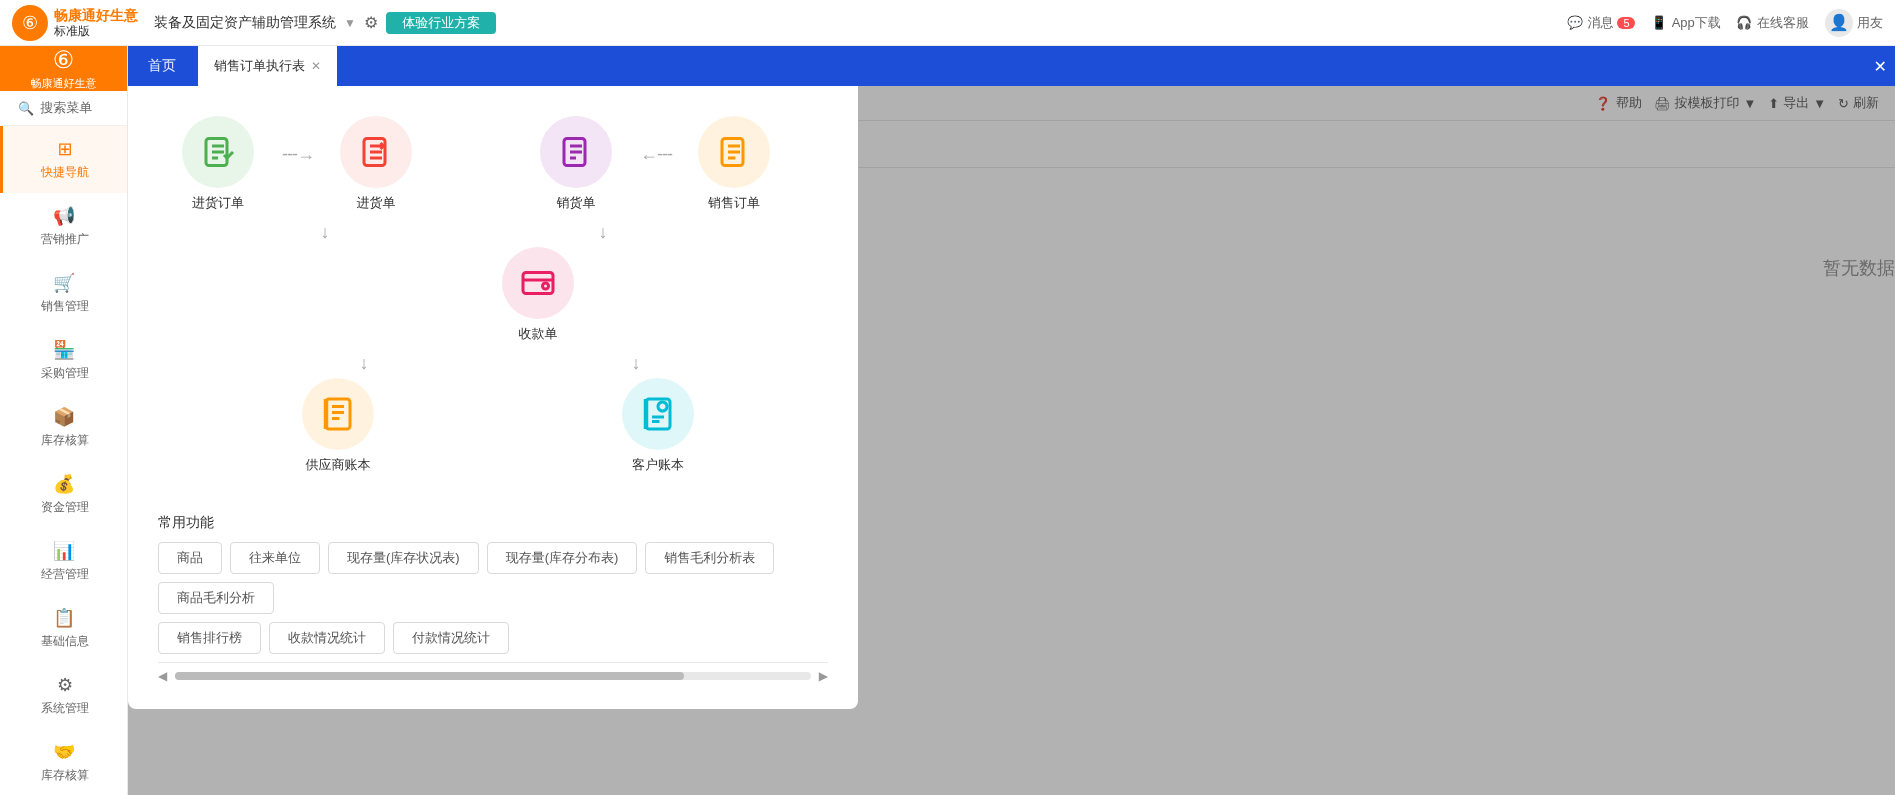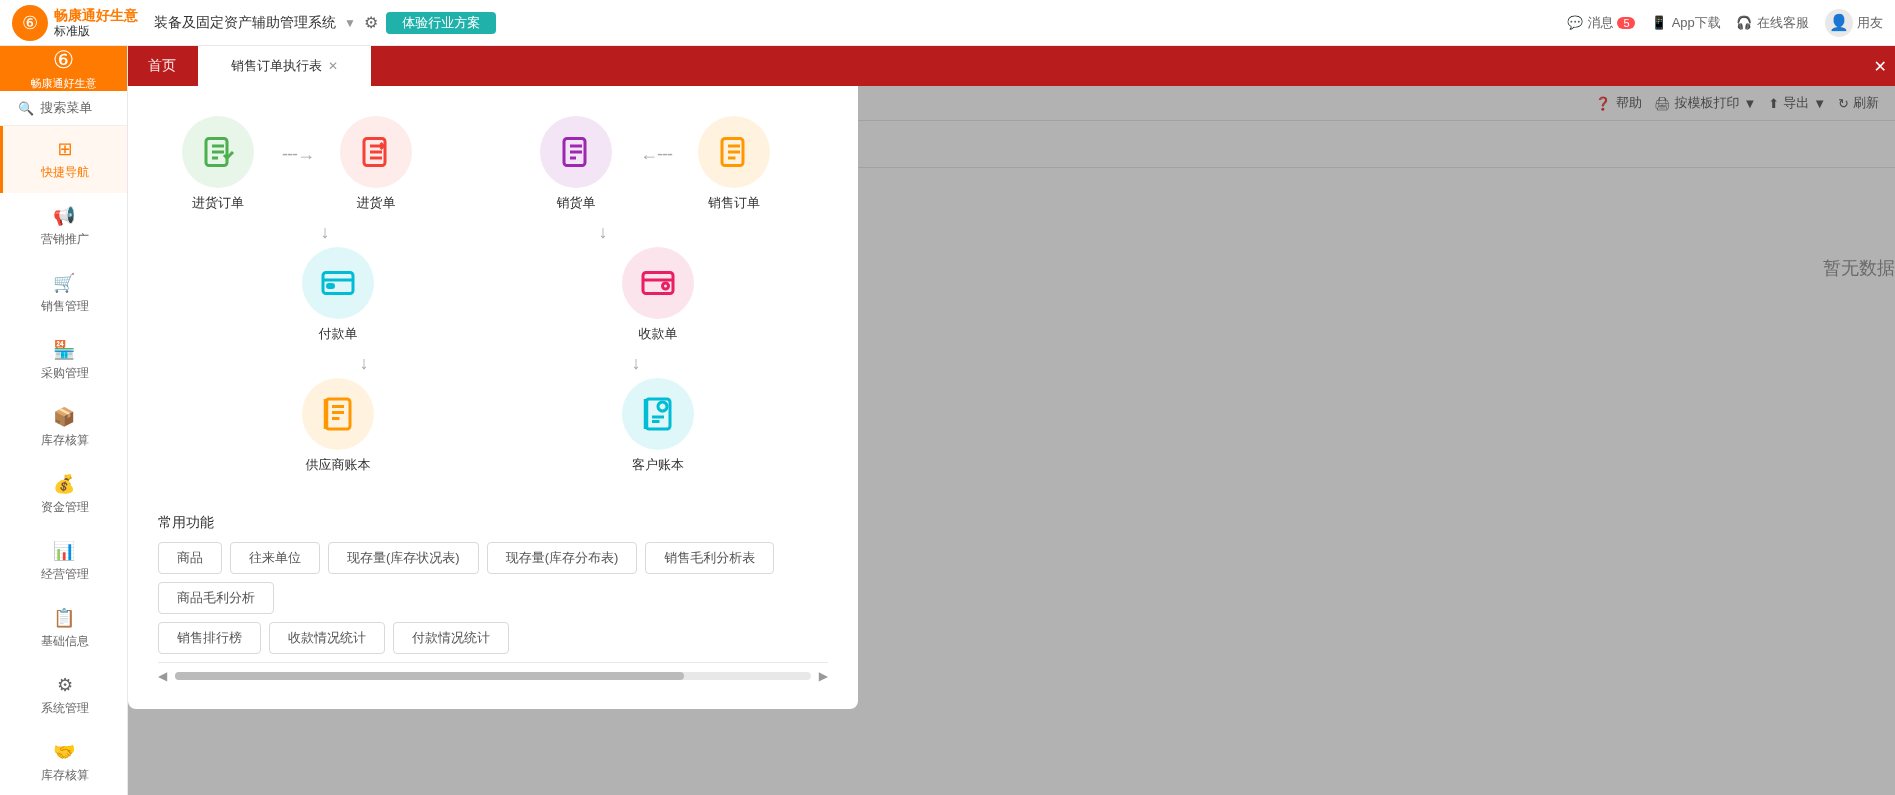--- a/index.html
+++ b/index.html
@@ -3,21 +3,21 @@
   <meta charset="utf-8">
   <style>
     * { box-sizing: border-box; margin: 0; padding: 0; }
     body { font-family: 'Microsoft YaHei', Arial, sans-serif; font-size: 13px; background: #f0f2f5; overflow: hidden; }
 
     
     .app-wrapper { display: flex; flex-direction: column; height: 795px; width: 1895px; }
     .top-bar { display: flex; align-items: center; height: 46px; background: #fff; border-bottom: 1px solid #e8e8e8; padding: 0 12px; flex-shrink: 0; }
     .main-area { display: flex; flex: 1; overflow: hidden; }
     .sidebar { width: 128px; background: #fff; border-right: 1px solid #e8e8e8; display: flex; flex-direction: column; flex-shrink: 0; }
-    .tab-bar { height: 40px; background: #b91c1c; display: flex; align-items: center; padding: 0 0 0 0; flex-shrink: 0; }
+    .tab-bar { height: 40px; background: #1d4ed8; display: flex; align-items: center; padding: 0 0 0 0; flex-shrink: 0; }
 
     
     .logo-area { display: flex; align-items: center; margin-right: 16px; }
     .logo-icon { width: 36px; height: 36px; background: #ff7a00; border-radius: 50%; display: flex; align-items: center; justify-content: center; color: white; font-size: 18px; margin-right: 6px; }
     .logo-text { font-size: 12px; color: #333; line-height: 1.3; }
     .logo-text .main { font-size: 14px; font-weight: bold; color: #ff7a00; }
     .system-name { font-size: 14px; color: #333; flex: 1; display: flex; align-items: center; gap: 8px; }
     .system-name span { font-weight: 500; }
     .top-bar-right { display: flex; align-items: center; gap: 16px; margin-left: auto; }
     .top-btn { display: flex; align-items: center; gap: 4px; color: #666; font-size: 13px; cursor: pointer; }
@@ -35,21 +35,21 @@
     .sidebar-search span { font-size: 13px; color: #666; margin-left: 6px; }
     .sidebar-item { display: flex; flex-direction: column; align-items: center; padding: 12px 8px; cursor: pointer; border-left: 3px solid transparent; }
     .sidebar-item.active { border-left-color: #ff7a00; background: #fff7f0; }
     .sidebar-item .s-item-icon { font-size: 18px; color: #666; }
     .sidebar-item.active .s-item-icon { color: #ff7a00; }
     .sidebar-item .s-item-label { font-size: 12px; color: #666; margin-top: 4px; text-align: right; }
     .sidebar-item.active .s-item-label { color: #ff7a00; }
 
     
     .tab-home { padding: 0 20px; height: 40px; display: flex; align-items: center; color: rgba(255,255,255,0.9); font-size: 14px; cursor: pointer; }
-    .tab-item { padding: 0 33px; height: 40px; display: flex; align-items: center; background: #fff; color: #333; font-size: 13px; cursor: pointer; gap: 6px; margin-left: 2px; }
+    .tab-item { padding: 0 16px; height: 40px; display: flex; align-items: center; background: #fff; color: #333; font-size: 13px; cursor: pointer; gap: 6px; margin-left: 2px; }
     .tab-close { color: #999; font-size: 12px; cursor: pointer; }
     .tab-bar-close { margin-left: auto; margin-right: 8px; color: white; font-size: 16px; cursor: pointer; }
 
     
     .content-header { background: white; padding: 8px 16px; display: flex; align-items: center; justify-content: flex-end; gap: 12px; border-bottom: 1px solid #e8e8e8; }
     .header-btn { display: flex; align-items: center; gap: 4px; color: #666; font-size: 13px; cursor: pointer; }
 
     
     .filter-bar { background: white; padding: 8px 16px; display: flex; align-items: center; gap: 8px; border-bottom: 1px solid #e8e8e8; flex-wrap: wrap; }
     .filter-input { border: 1px solid #d9d9d9; padding: 4px 8px; border-radius: 4px; font-size: 13px; color: #999; width: 140px; }
@@ -325,30 +325,20 @@
                   <span style="color:#aaa; font-size:18px; margin-left:50px;">↓</span>
                 </div>
                 <div style="width:200px"></div>
                 <div style="width:120px; text-align:center; display:flex; align-items:center; justify-content:center;">
                   <span style="color:#aaa; font-size:18px; margin-left:10px;">↓</span>
                 </div>
               </div>
 
               <div class="flow-row" style="margin-top:4px;">
                 <div style="width:120px"></div>
-                <div class="flow-node">
-                  <div class="flow-circle teal">
-                    <svg width="36" height="36" viewBox="0 0 24 24" fill="none" stroke="#00bcd4" stroke-width="2">
-                        <rect x="2" y="5" width="20" height="14" rx="2"></rect>
-                        <line x1="2" y1="10" x2="22" y2="10"></line>
-                        <rect x="5" y="13" width="4" height="2" rx="1" fill="#00bcd4"></rect>
-                      </svg>
-                  </div>
-                  <span class="flow-node-label">付款单</span>
-                </div>
                 <div style="width:200px"></div>
                 <div class="flow-node">
                   <div class="flow-circle pink">
                     <svg width="36" height="36" viewBox="0 0 24 24" fill="none" stroke="#e91e63" stroke-width="2">
                         <rect x="2" y="5" width="20" height="14" rx="2"></rect>
                         <line x1="2" y1="10" x2="22" y2="10"></line>
                         <circle cx="17" cy="14" r="2" stroke="#e91e63"></circle>
                       </svg>
                   </div>
                   <span class="flow-node-label">收款单</span>

